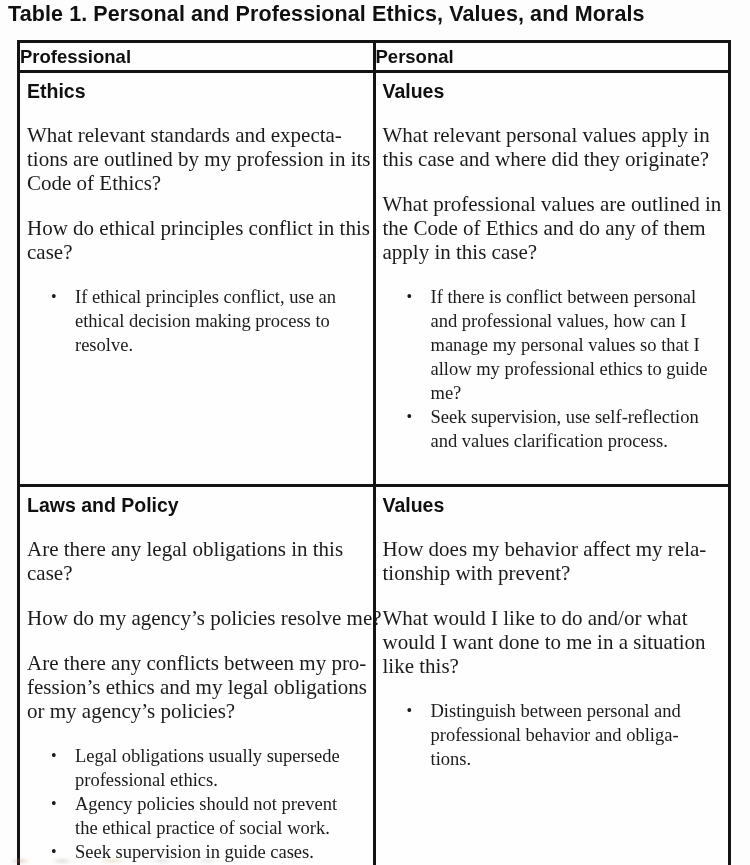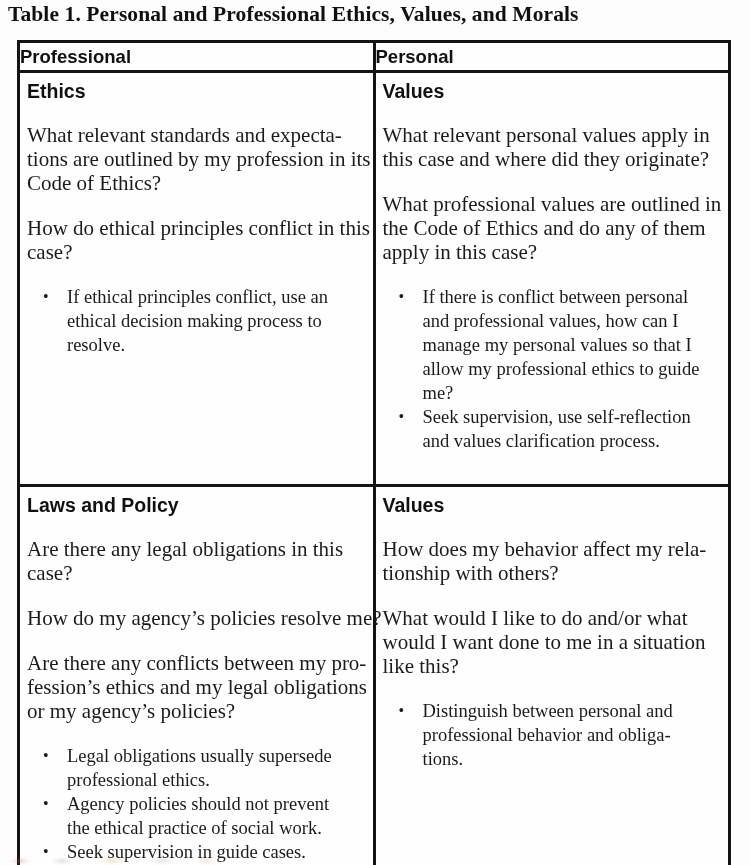--- a/index.html
+++ b/index.html
@@ -14,21 +14,21 @@
     position: relative;
     width: 750px;
     height: 865px;
     color: #161616;
   }
   .title {
     position: absolute;
     left: 8px;
     top: 2px;
     margin: 0;
-    font-family: Liberation Serif, serif;
+    font-family: Liberation Sans, sans-serif;
     font-weight: bold;
     font-size: 21.5px;
     letter-spacing: 0.1px;
     color: #101010;
     white-space: nowrap;
   }
   table.ethics-table {
     position: absolute;
     left: 17px;
     top: 40px;
@@ -68,21 +68,21 @@
   }
   .cell p {
     margin: 0 0 21px 0;
     font-family: "Liberation Serif", "DejaVu Serif", serif;
     font-size: 21px;
     line-height: 24px;
     white-space: pre;
     color: #1b1b1b;
   }
   .cell ul {
-    margin: 0;
+    margin: 8px;
     padding: 0;
     list-style: none;
   }
   .cell li {
     position: relative;
     padding-left: 40px;
     font-family: "Liberation Serif", "DejaVu Serif", serif;
     font-size: 18.5px;
     line-height: 24px;
     white-space: pre;
@@ -171,21 +171,21 @@
             <li>Legal obligations usually supersede
 professional ethics.</li>
             <li>Agency policies should not prevent
 the ethical practice of social work.</li>
             <li>Seek supervision in guide cases.</li>
           </ul>
         </td>
         <td class="cell">
           <h2 class="cell-heading">Values</h2>
           <p>How does my behavior affect my rela-
-tionship with others?</p>
+tionship with prevent?</p>
           <p>What would I like to do and/or what
 would I want done to me in a situation
 like this?</p>
           <ul>
             <li>Distinguish between personal and
 professional behavior and obliga-
 tions.</li>
           </ul>
         </td>
       </tr>

